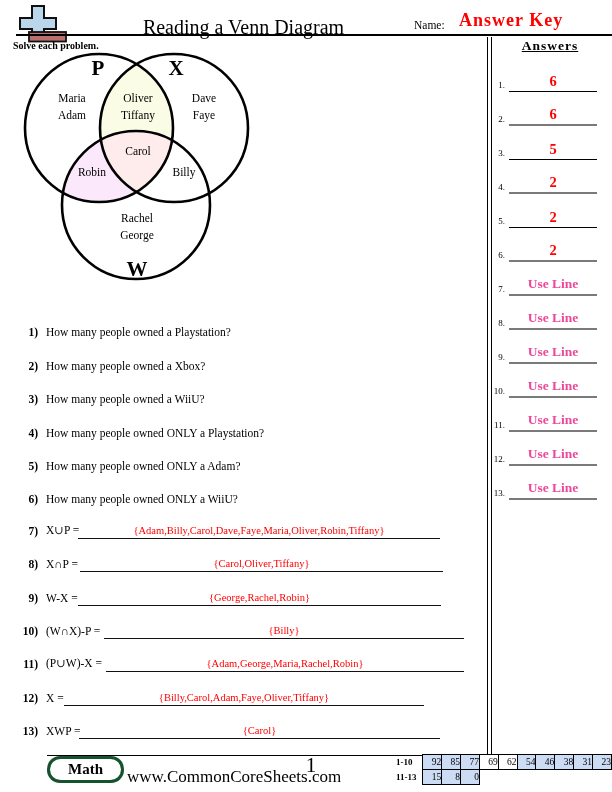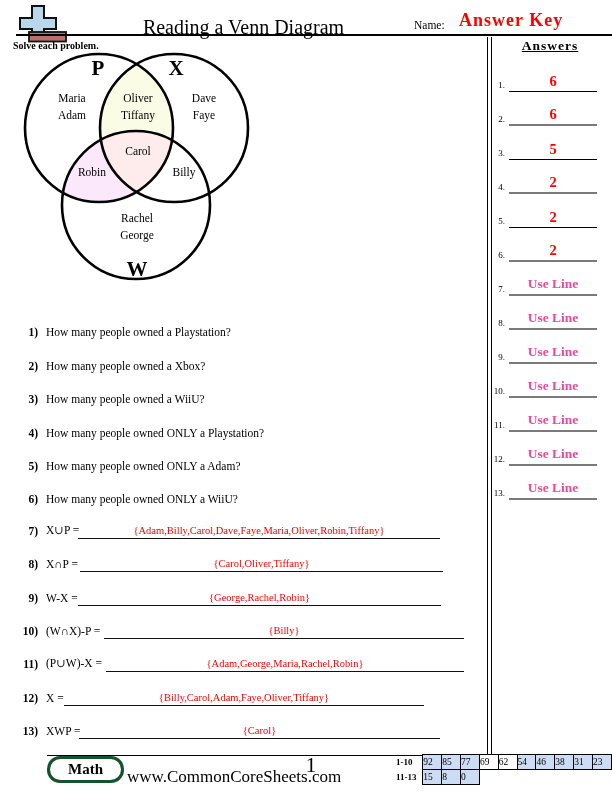--- a/index.html
+++ b/index.html
@@ -46,21 +46,21 @@
   
   .footer-rule { position:absolute; left:47px; top:755px; width:565px; border-top:1.6px solid #000; }
   .subject-badge { position:absolute; left:47px; top:756px; width:77px; height:27px;
                    background:#14532d; border-radius:13px; }
   .subject-badge-inner { position:absolute; left:3px; top:3px; right:3px; bottom:3px;
                    background:#fff; border-radius:11px; text-align:center;
                    font-weight:bold; font-size:15px; line-height:20px; }
   .website { position:absolute; left:127px; top:767px; font-size:17px; }
   .page-number { position:absolute; left:296px; top:753px; width:30px; text-align:center; font-size:21px; }
   .score-table { position:absolute; left:396px; top:754px; border-collapse:collapse; }
-  .score-table td { border:1px solid #000; width:19px; height:15px; text-align:left;
+  .score-table td { border:1px solid #000; width:19px; height:15px; text-align:right;
                     font-size:9.5px; font-family:"Liberation Serif","DejaVu Serif",serif; background:#fff; }
   .score-table td.hl { background:#ccdcf4; }
   .score-table td.lbl { border:none; background:transparent; width:27px; font-size:9px;
                         text-align:left; padding-right:3px;font-weight:bold; }
 </style>
 </head>
 <body>
 
 <div class="page">
 

